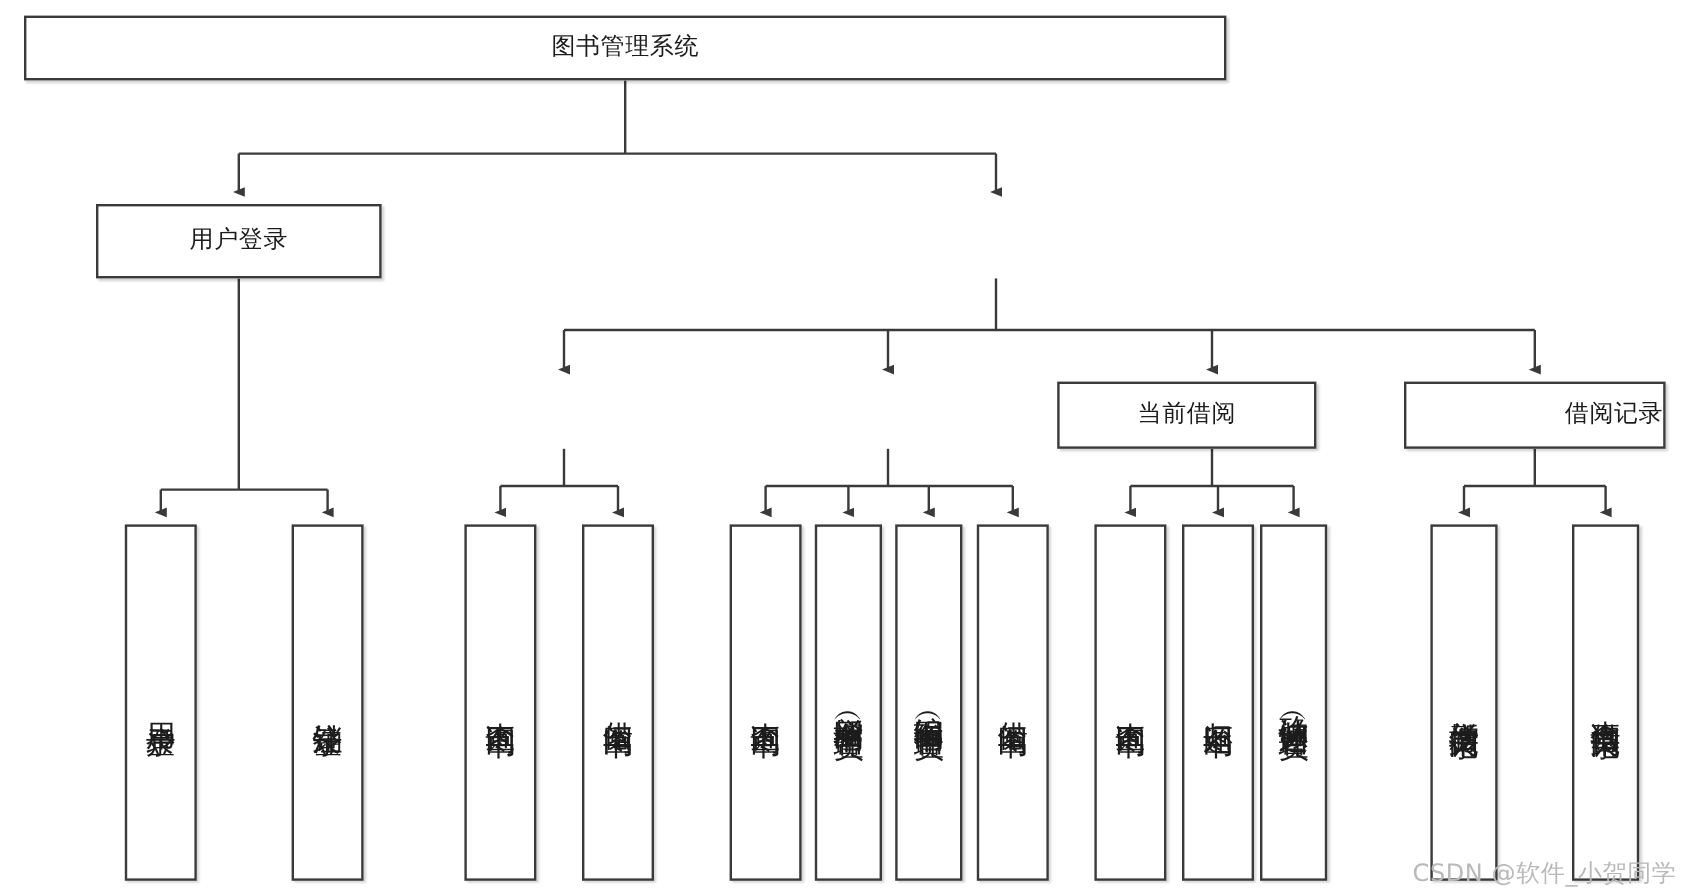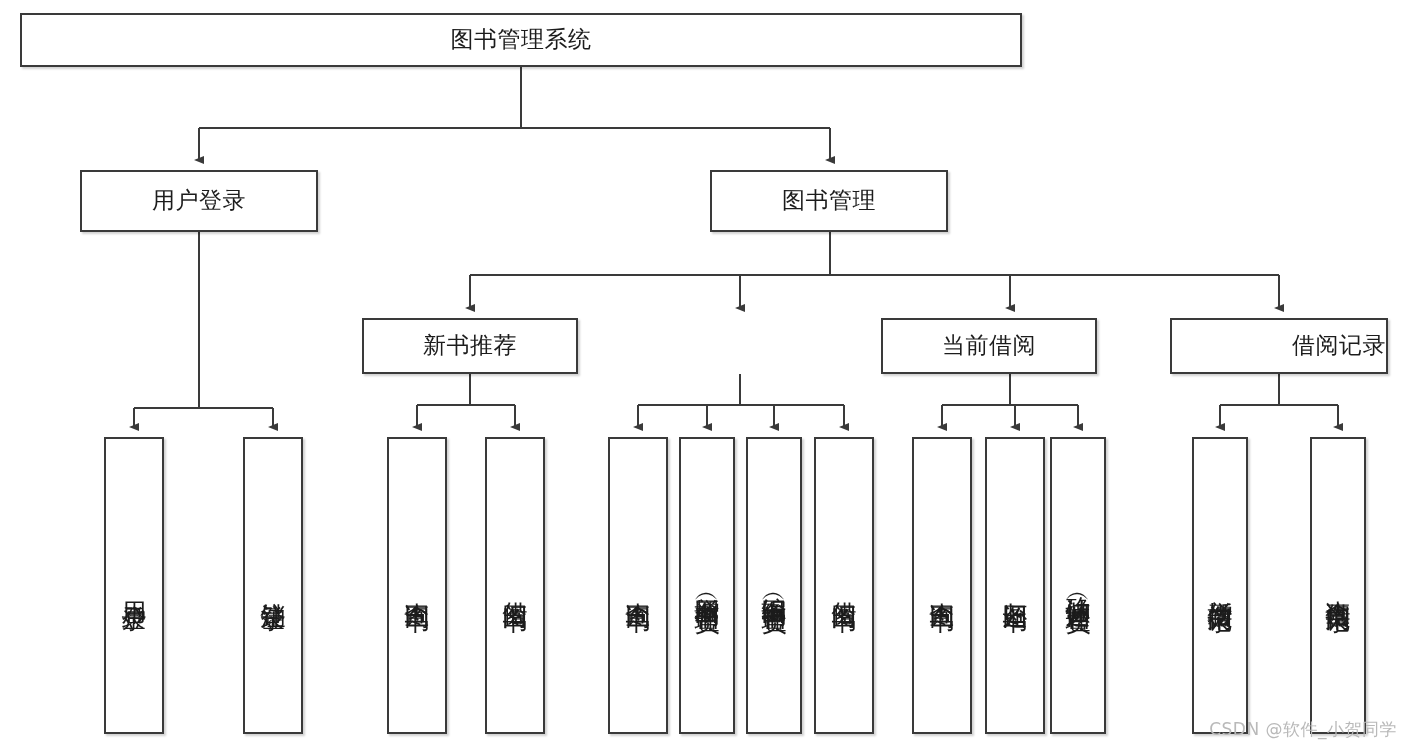--- a/index.html
+++ b/index.html
@@ -29,21 +29,21 @@
     color: #1c1c1c;
   }
   .node .label {
     display: block;
     text-align: center;
     line-height: 1.18;
     letter-spacing: 0.5px;
   }
   
   .node.horiz .label {
-    font-size: 23px;
+    font-size: 20px;
     font-family: Liberation Serif, serif;
   }
   
   .node.vert {
     align-items: center;
     justify-content: center;
   }
   .node.vert .label {
     writing-mode: vertical-rl;
     text-orientation: upright;
@@ -62,21 +62,21 @@
   }
   .wire {
     stroke: #3a3a3a;
     stroke-width: 2;
     fill: none;
   }
   .watermark {
     position: absolute;
     right: 8px;
     bottom: 6px;
-    font-size: 17px;
+    font-size: 20px;
     color: #b9b9b9;
     white-space: nowrap;
     letter-spacing: 0.5px;
   }
 </style>
 </head>
 <body>
 
 <div id="canvas">
 
@@ -128,27 +128,21 @@
     <path class="wire" d="M1338,405 L1338,427" marker-end="url(#arrow)"></path>
   </svg>
 
   <div class="node horiz" style="left:20px; top:13px; width:1002px; height:54px;">
     <span class="label">图书管理系统</span>
   </div>
 
   <div class="node horiz" style="left:80px; top:170px; width:238px; height:62px;">
     <span class="label">用户登录</span>
   </div>
-  <div class="node horiz" style="left:710px; top:170px; width:238px; height:62px;">
-    <span class="label">图书管理</span>
-  </div>
 
-  <div class="node horiz" style="left:362px; top:318px; width:216px; height:56px;">
-    <span class="label">新书推荐</span>
-  </div>
   <div class="node horiz" style="left:881px; top:318px; width:216px; height:56px;">
     <span class="label">当前借阅</span>
   </div>
   <div class="node horiz" style="left:1170px; top:318px; width:218px; height:56px;justify-content:flex-end;">
     <span class="label">借阅记录</span>
   </div>
 
   <div class="node vert" style="left:104px; top:437px; width:60px; height:297px;">
     <span class="label">用户登录</span>
   </div>

